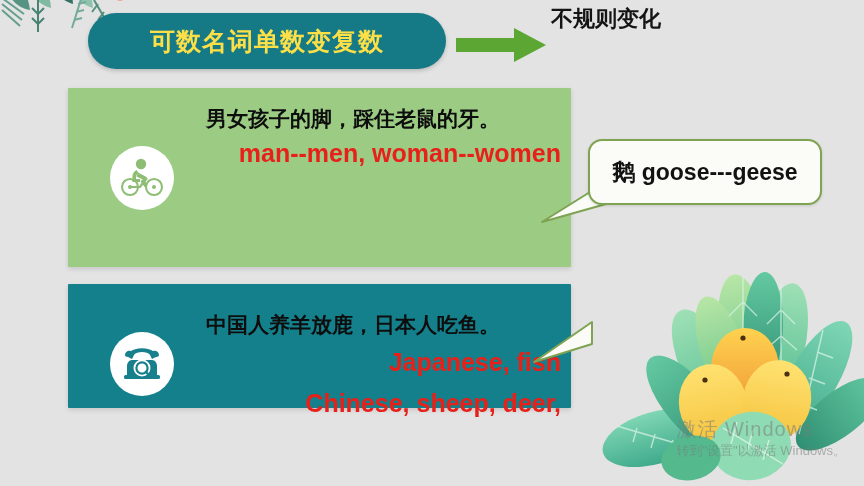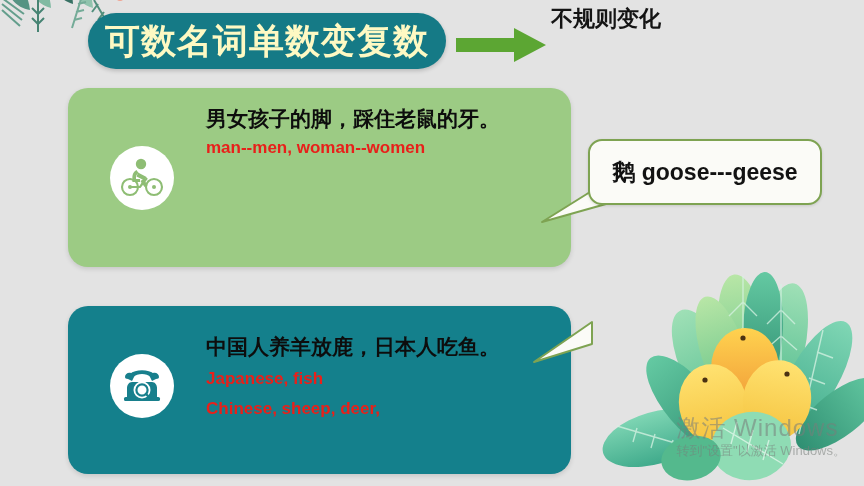--- a/index.html
+++ b/index.html
@@ -41,22 +41,22 @@
     width: 358px;
     height: 56px;
     border-radius: 28px;
     background: #157a86;
     box-shadow: 0 2px 4px rgba(0,0,0,0.18);
     display: flex;
     align-items: center;
     justify-content: center;
   }
   #title-pill .title-text {
-    color: #fef9c3;
-    font-size: 35px;
+    color: #fde047;
+    font-size: 25px;
     font-weight: bold;
     letter-spacing: 1px;
     white-space: nowrap;
   }
 
   
   #arrow-right {
     position: absolute;
     left: 456px;
     top: 28px;
@@ -71,31 +71,31 @@
     font-weight: bold;
     color: #141414;
     white-space: nowrap;
   }
 
   
   .content-box {
     position: absolute;
     left: 68px;
     width: 503px;
-    border-radius: 20px;
+    border-radius: 1px;
     box-shadow: 0 2px 5px rgba(0,0,0,0.13);
   }
   #box-green {
     top: 88px;
     height: 179px;
     background: #9ccb84;
   }
   #box-teal {
-    top: 306px;
-    height: 168px;
+    top: 284px;
+    height: 124px;
     background: #14808c;
   }
 
   .box-icon {
     position: absolute;
     left: 42px;
     width: 64px;
     height: 64px;
     border-radius: 50%;
     background: #ffffff;
@@ -115,25 +115,26 @@
   #box-teal .box-body { top: 26px; }
 
   .cn-line {
     font-size: 21px;
     font-weight: bold;
     color: #0d0d0d;
     line-height: 1.45;
     white-space: nowrap;
   }
   .en-line {
-    font-size: 17px;
+    font-size: 25px;
     font-weight: bold;
     color: #e8201a;
     line-height: 1.48;
     white-space: nowrap;
+    text-align: right;
   }
   #box-green .en-line { margin-top: 1px; }
   #box-teal .en-line { margin-top: 4px; }
 
   
   .callout {
     position: absolute;
     background: #fbfbf7;
     border: 2px solid #7ea352;
     border-radius: 14px;
@@ -170,21 +171,21 @@
   
   #watermark {
     position: absolute;
     right: 18px;
     bottom: 26px;
     text-align: left;
     color: rgba(120,125,122,0.55);
     pointer-events: none;
   }
   #watermark .wm-title {
-    font-size: 24px;
+    font-size: 20px;
     line-height: 1.15;
     letter-spacing: 1px;
   }
   #watermark .wm-sub {
     font-size: 13px;
     line-height: 1.3;
     margin-top: 2px;
   }
 </style>
 </head>

